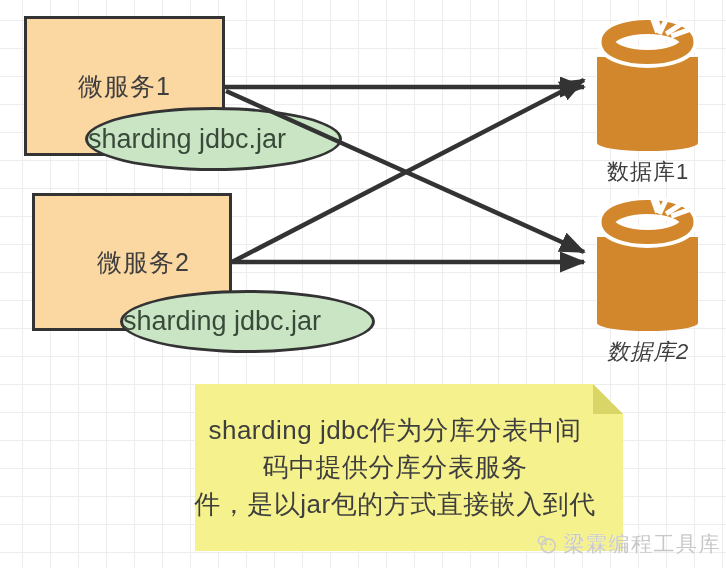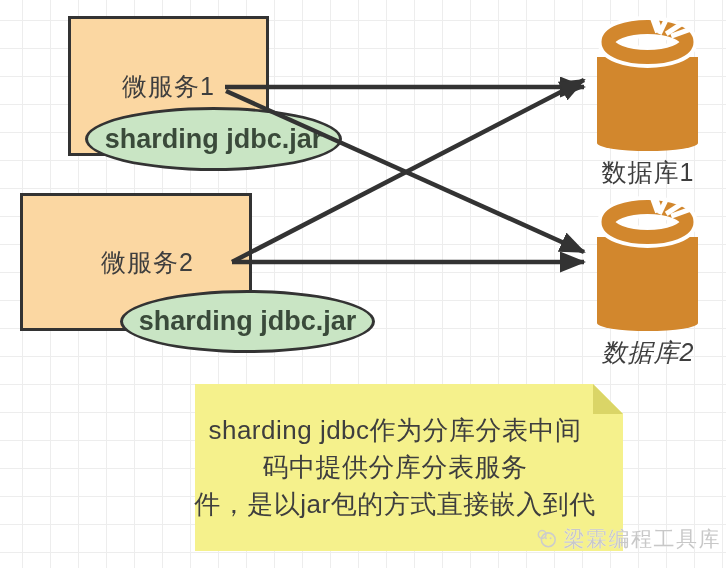--- a/index.html
+++ b/index.html
@@ -12,47 +12,47 @@
       linear-gradient(90deg, #ededed 1.5px, transparent 1.5px);
     background-size:28px 28px;
     background-position:-6px -8px;
   }
   .abs{position:absolute;}
   .svc-box{
     background:#FBD7A2;border:3px solid #333333;box-sizing:border-box;
     display:flex;align-items:center;justify-content:center;
     color:#3E3E3E;font-size:25px;letter-spacing:1px;
   }
-  #svc1{left:24px;top:16px;width:201px;height:140px;margin-left:44px;}
-  #svc2{left:20px;top:193px;width:232px;height:138px;padding-left:23px;}
+  #svc1{left:24px;top:16px;width:201px;height:140px;}
+  #svc2{left:32px;top:193px;width:200px;height:138px;padding-left:23px;}
   .jar-ellipse{
     background:#C9E5C4;border:3px solid #333333;border-radius:50%;
-    box-sizing:border-box;display:flex;align-items:center;justify-content:center;
-    color:#3A4A3A;font-size:27px;font-weight:bold;
+    box-sizing:border-box;display:flex;align-items:center;justify-content:flex-start;
+    color:#3A4A3A;font-size:27px;
   }
   #jar1{left:85px;top:107px;width:257px;height:64px;}
   #jar2{left:120px;top:290px;width:255px;height:63px;}
   #arrow-layer{left:0;top:0;width:726px;height:568px;pointer-events:none;}
   .db-label{
-    color:#3E3E3E;font-size:25px;letter-spacing:1px;white-space:nowrap;
+    color:#3E3E3E;font-size:22px;letter-spacing:1px;white-space:nowrap;
     transform:translate(-50%,-50%);
   }
   #db1-label{left:648px;top:172px;}
   #db2-label{left:648px;top:352px;font-style:italic;}
   #note{
     left:181px;top:384px;width:428px;height:197px;
   }
   #note-text{
     position:absolute;left:0;top:28px;width:428px;
     color:#3E3E3E;font-size:26px;line-height:37px;text-align:center;
     letter-spacing:0.5px;
   }
   #watermark{
     left:536px;top:520px;width:185px;height:38px;
-    display:flex;align-items:center;gap:6px;
+    display:flex;align-items:flex-end;gap:6px;
   }
   #watermark-text{
     color:#c8c8c8;font-size:21px;letter-spacing:1.5px;white-space:nowrap;
     text-shadow:0 0 1px #ffffff;
   }
 </style>
 </head>
 <body>
 
 <div id="stage">

